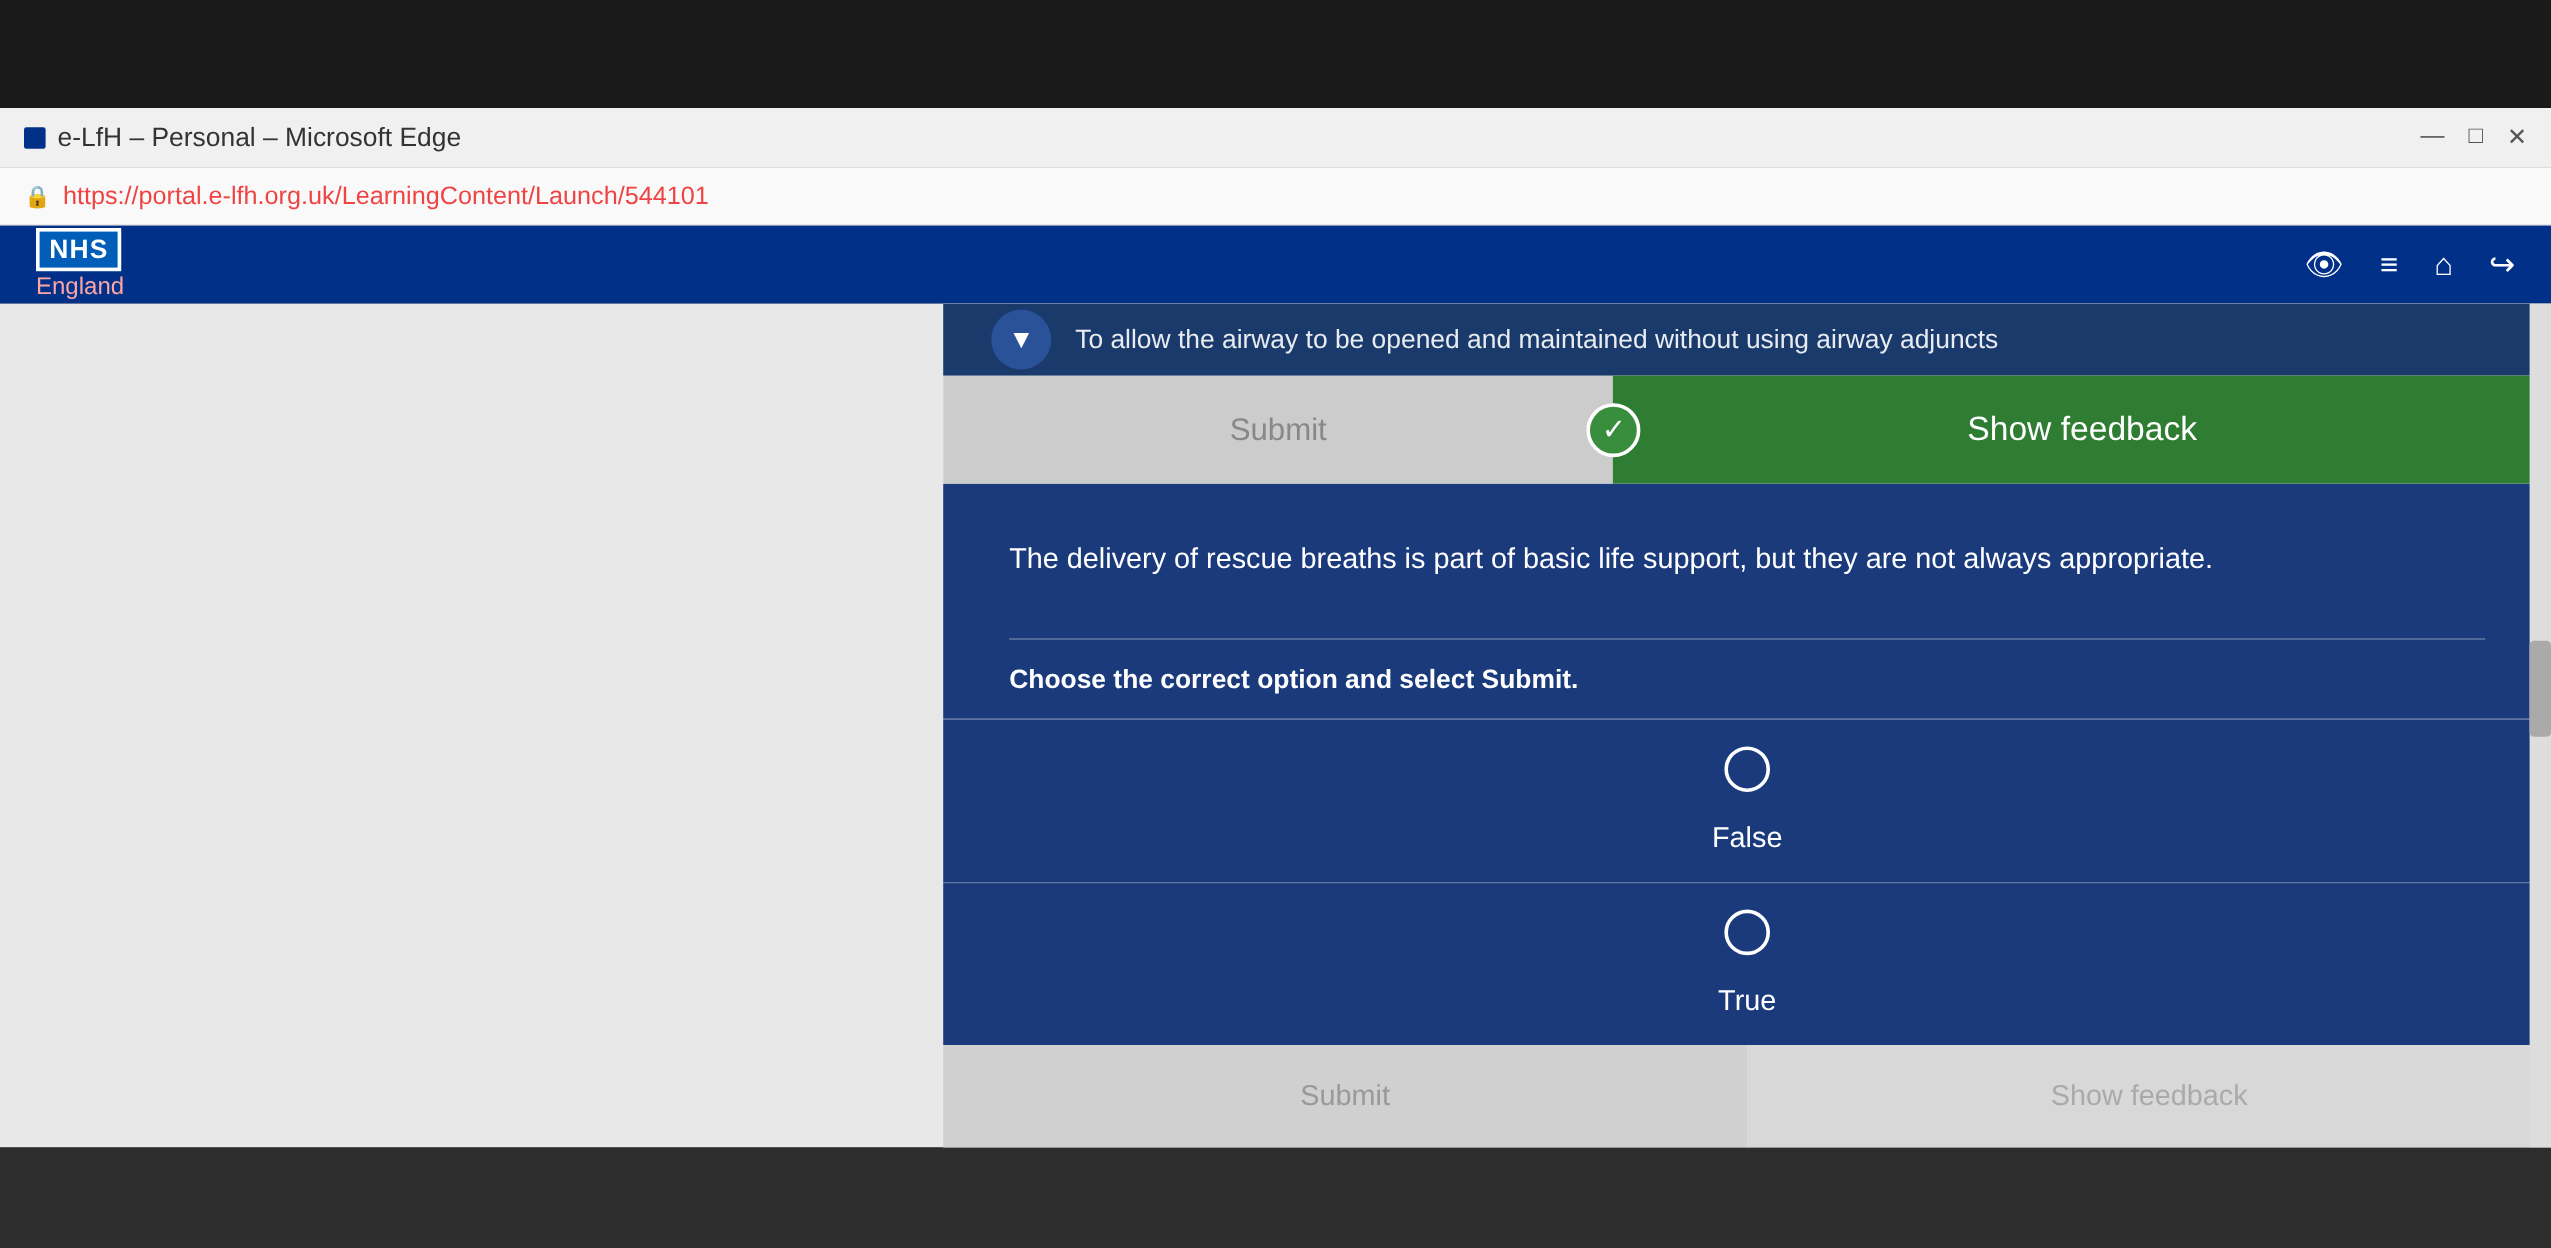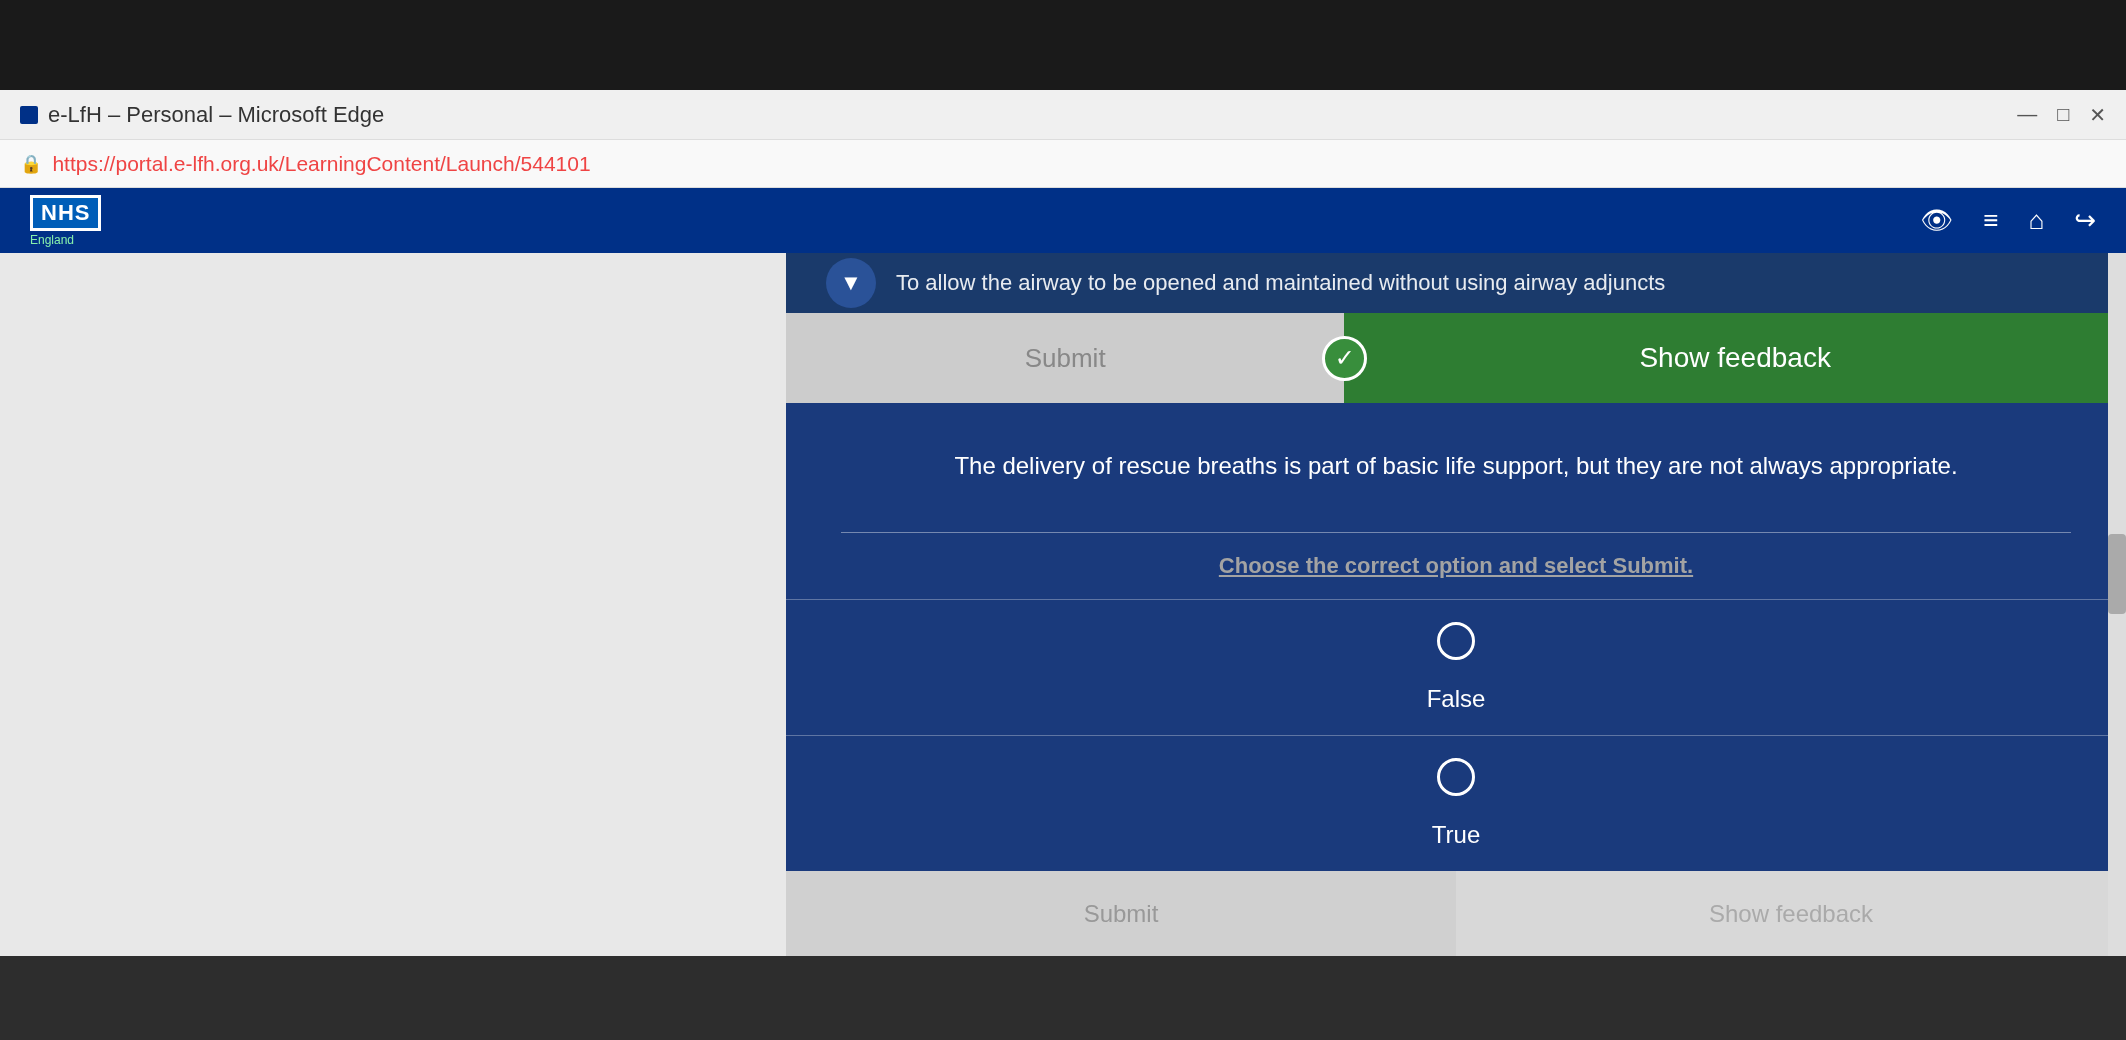--- a/index.html
+++ b/index.html
@@ -1,15 +1,15 @@
 <!DOCTYPE html>
 <html><head>
   <meta charset="utf-8">
   <style>
-    * { margin: 0; padding: 0; box-sizing: border-box; text-align: center; }
+    * { margin: 0; padding: 0; box-sizing: border-box; }
     body {
       font-family: Arial, sans-serif;
       background: #2d2d2d;
       width: 2126px;
       height: 1040px;
       overflow: hidden;
       position: relative;
     }
 
     
@@ -100,22 +100,22 @@
       background: #005EB8;
       border: 3px solid white;
       color: white;
       font-weight: bold;
       font-size: 22px;
       padding: 2px 8px;
       letter-spacing: 1px;
     }
 
     .nhs-england {
-      color: #86efac;
-      font-size: 12px;
+      color: #fca5a5;
+      font-size: 20px;
       margin-top: 2px;
     }
 
     .header-icons {
       display: flex;
       gap: 30px;
       align-items: center;
     }
 
     .header-icon {
@@ -233,26 +233,25 @@
       margin-bottom: 48px;
     }
 
     .divider {
       height: 1px;
       background: rgba(255,255,255,0.4);
       margin: 20px 0;
     }
 
     .instruction-text {
-      color: #a3a3a3;
+      color: #ffffff;
       font-size: 22px;
       font-weight: bold;
       margin-bottom: 0;
       padding-bottom: 20px;
-      text-decoration: underline;
     }
 
     
     .options-container {
       background: #1a3a7c;
     }
 
     .option-row {
       display: flex;
       align-items: center;

